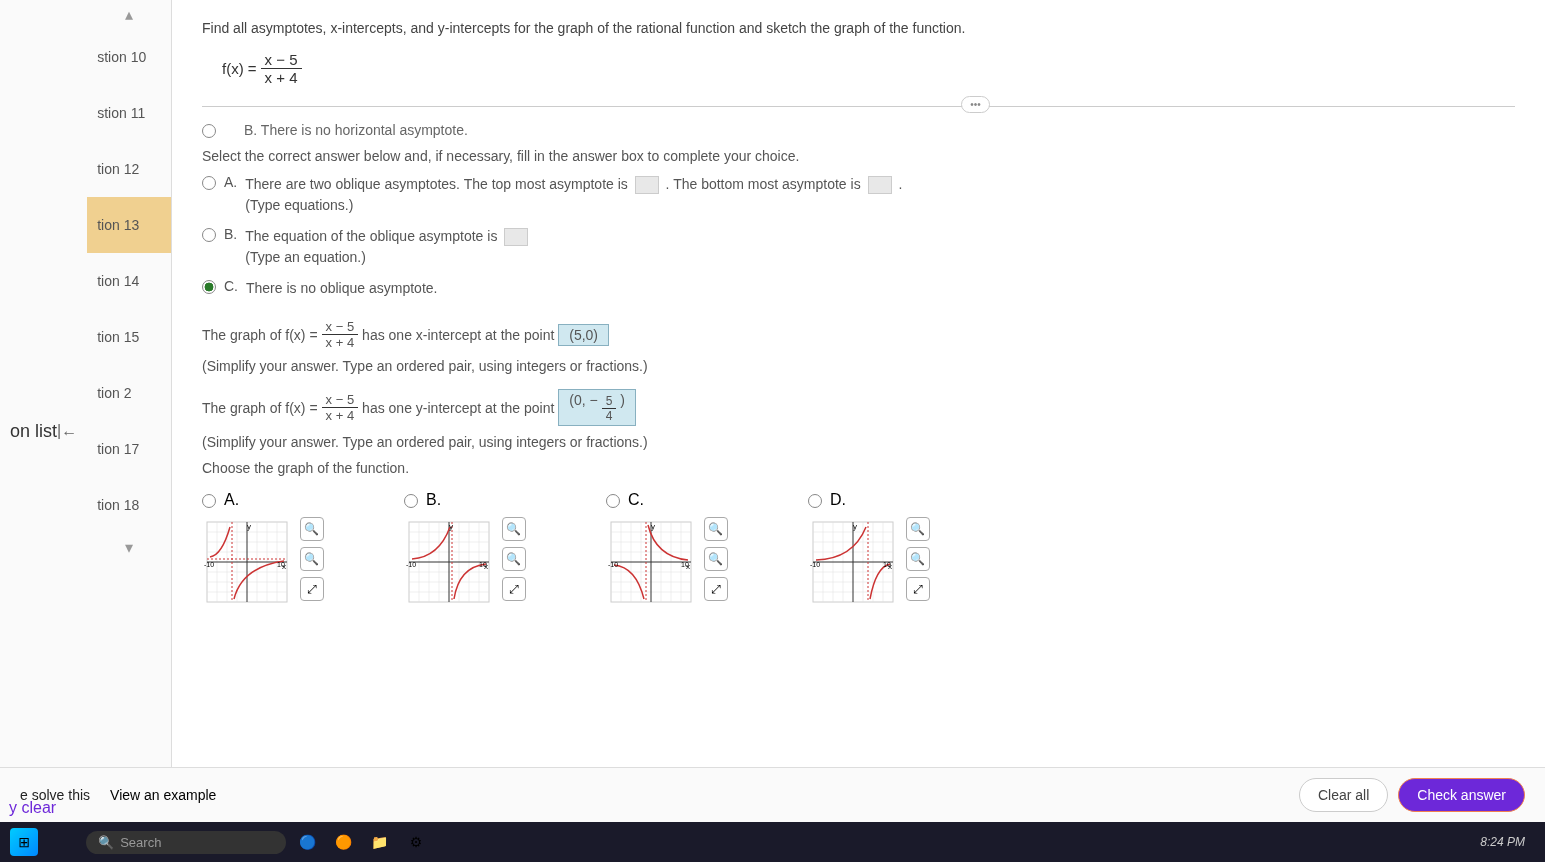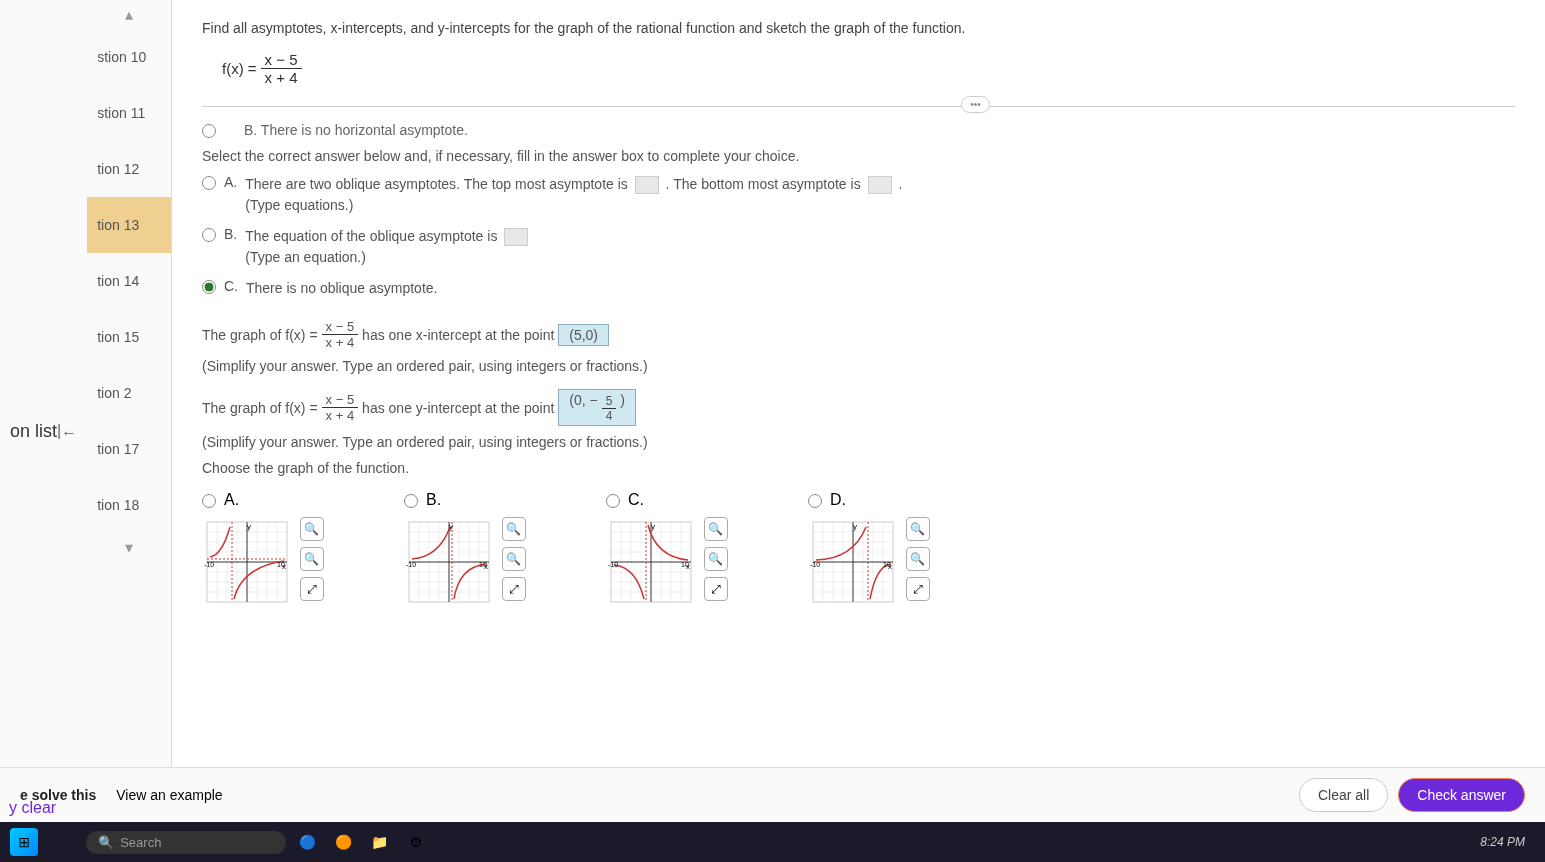--- a/index.html
+++ b/index.html
@@ -31,21 +31,21 @@
 .graph-choices { display: flex; gap: 80px; margin-top: 15px; }
 .graph-choice { display: flex; flex-direction: column; }
 .graph-header { display: flex; align-items: center; margin-bottom: 8px; }
 .graph-area { display: flex; align-items: flex-start; gap: 8px; }
 .graph-svg { border: none; }
 .graph-tools { display: flex; flex-direction: column; gap: 6px; }
 .tool-btn { width: 24px; height: 24px; border: 1px solid #aaa; border-radius: 4px; background: #fff; display: flex; align-items: center; justify-content: center; cursor: pointer; font-size: 12px; }
 .footer { position: fixed; bottom: 40px; left: 0; right: 0; display: flex; justify-content: space-between; align-items: center; padding: 10px 20px; background: #fafafa; border-top: 1px solid #ddd; }
 .footer-left { display: flex; gap: 20px; font-size: 14px; }
 .footer-left span { cursor: pointer; }
-.footer-left .bold { font-weight: bold; color: #222; }
+.footer-left .bold { font-weight: normal; color: #222; }
 .footer-right { display: flex; gap: 10px; }
 .btn { padding: 8px 18px; border-radius: 20px; font-size: 14px; cursor: pointer; border: 1px solid #ccc; }
 .btn-clear { background: #fff; color: #444; }
 .btn-check { background: #6d28d9; color: #fff; border-color: #f08050; }
 .taskbar { position: fixed; bottom: 0; left: 0; right: 0; height: 40px; background: #1a1a2a; display: flex; align-items: center; padding: 0 10px; gap: 8px; }
 .taskbar-search { background: #333; border-radius: 16px; padding: 4px 12px; color: #999; font-size: 13px; display: flex; align-items: center; gap: 6px; width: 200px; margin-left: 40px; }
 .taskbar-right { margin-left: auto; color: #ccc; font-size: 12px; padding-right: 10px; font-style: italic; }
 .taskbar-icon { width: 28px; height: 28px; border-radius: 4px; display: flex; align-items: center; justify-content: center; font-size: 14px; }
 .prev-text { color: #666; margin-left: 20px; font-size: 14px; }
 </style>

